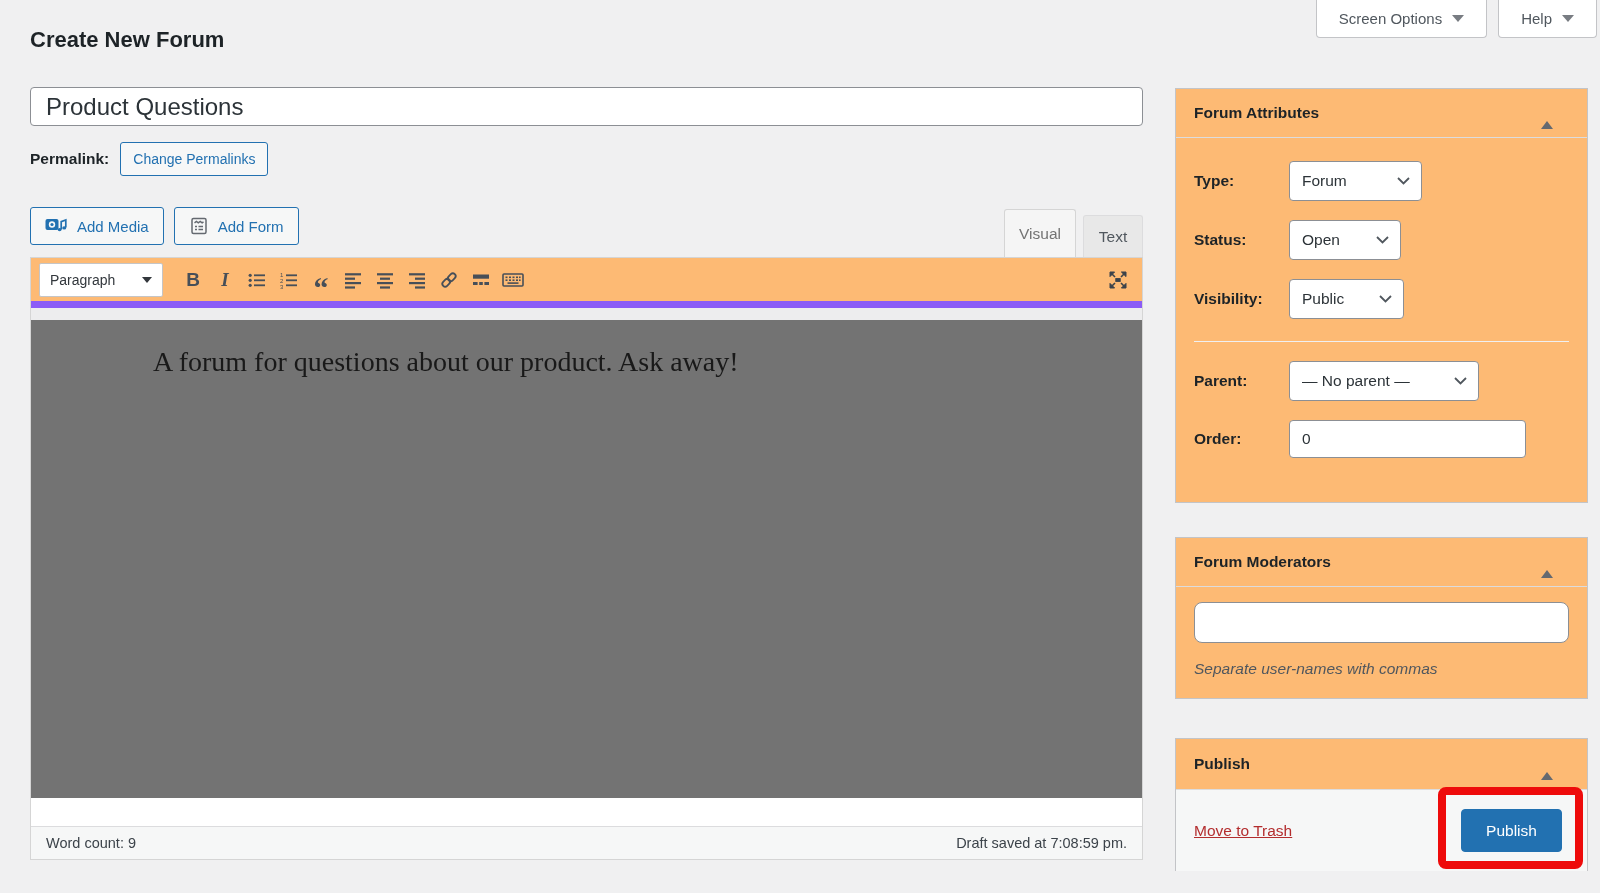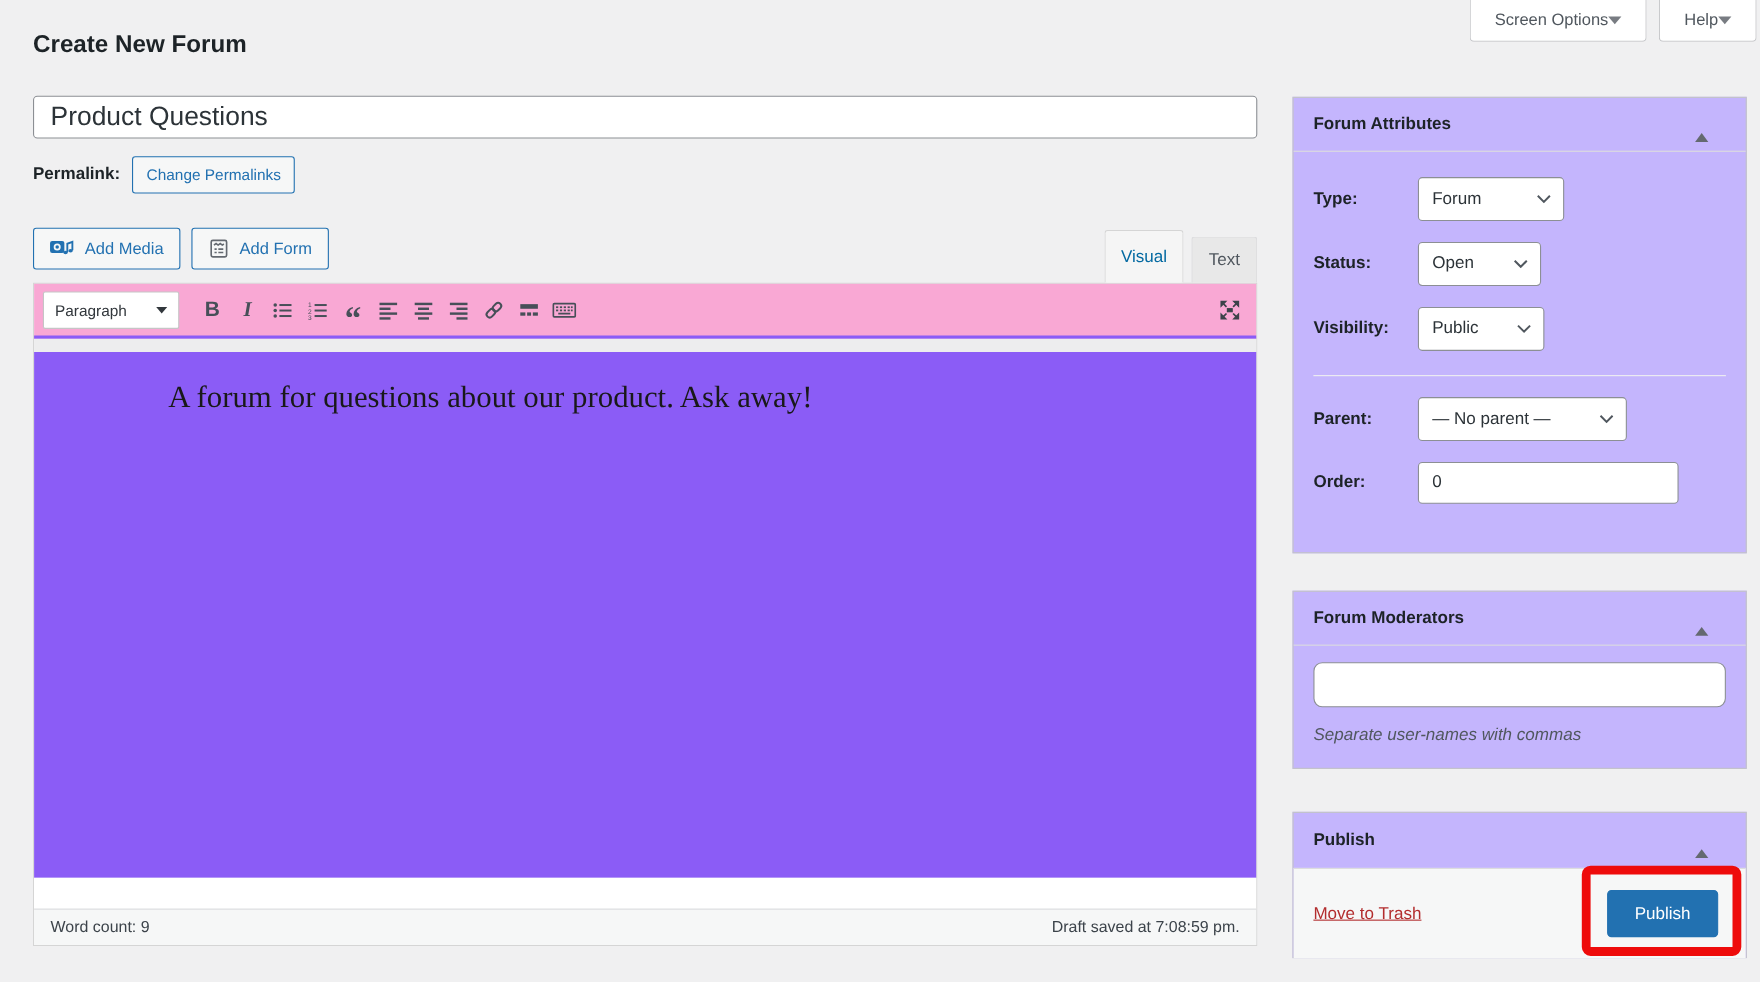--- a/index.html
+++ b/index.html
@@ -5,21 +5,21 @@
   * { margin:0; padding:0; box-sizing:border-box; }
   html,body { background:#f0f0f1; }
   #page {
     position:relative; width:1600px; height:893px; overflow:hidden;
     background:#f0f0f1; font-family:"Liberation Sans", sans-serif; color:#1d2327;
   }
   
   .top-tabs { position:absolute; top:0; right:3px; display:flex; gap:11px; }
   .top-tab {
     height:38px; background:#fff; border:1px solid #c3c4c7; border-top:none;
-    border-radius:0 0 4px 4px; display:flex; align-items:center; 
+    border-radius:0 0 4px 4px; display:flex; align-items:center; gap:10px;
     padding:0 22px; font-size:15px; color:#50575e; cursor:pointer;
   }
   .tri-down { width:0; height:0; border-left:6px solid transparent; border-right:6px solid transparent; border-top:7px solid #787c82; }
   .tri-up   { width:0; height:0; border-left:6px solid transparent; border-right:6px solid transparent; border-bottom:8px solid #646970; }
   
   .page-title { position:absolute; left:30px; top:27px; font-size:22px; font-weight:600; color:#1d2327; }
   
   .main-col { position:absolute; left:30px; top:87px; width:1113px; }
   .title-input {
     width:100%; height:39px; border:1px solid #8c8f94; border-radius:4px; background:#fff;
@@ -34,52 +34,52 @@
   }
   
   .media-tabs-row { position:relative; margin-top:31px; height:50px; }
   .media-buttons { position:absolute; left:0; top:0; display:flex; gap:10px; }
   .media-btn {
     height:38px; padding:0 14px; background:#f6f7f7; border:1px solid #2271b1; border-radius:3px;
     color:#2271b1; font-family:"Liberation Sans", sans-serif; font-size:15px; display:flex; align-items:center; gap:9px; cursor:pointer;
   }
   .editor-tabs { position:absolute; right:0; bottom:0; display:flex; align-items:flex-end; gap:7px; }
   .tab { display:flex; align-items:center; justify-content:center; font-size:15.5px; cursor:pointer; border-radius:3px 3px 0 0; }
-  .tab.visual { width:72px; height:48px; background:#f5f5f5; border:1px solid #d5d5d5; border-bottom:none; color:#0369a1; }
+  .tab.visual { width:72px; height:48px; background:#f5f5f5; border:1px solid #d5d5d5; border-bottom:none; color:#737373; }
   .tab.text   { width:60px; height:42px; background:#e8e8e8; border:1px solid #dcdcde; border-bottom:none; color:#50575e; }
   
   .editor { margin-top:0; width:100%; border:1px solid #d5d5d5; background:#fff; }
-  .toolbar { height:50px; background:#f9a8d4; border-bottom:3px solid #8b5cf6; display:flex; align-items:center; padding:0 8px; }
+  .toolbar { height:50px; background:#fdba74; border-bottom:7px solid #8b5cf6; display:flex; align-items:center; padding:0 8px; }
   .para-select {
     width:124px; height:34px; background:#fff; border:1px solid #c5c5c6; border-radius:2px;
     display:flex; align-items:center; justify-content:space-between; padding:0 10px;
     font-size:14px; color:#32373c; margin-right:14px; cursor:pointer;
   }
   .tri-down.dark { border-top-color:#32373c; border-left-width:5px; border-right-width:5px; border-top-width:6px; }
   .tb {
     width:30px; height:32px; background:transparent; border:none; display:flex; align-items:center;
     justify-content:center; margin:0 1px; cursor:pointer; color:#474f58;
   }
   .bold-glyph { font-size:19px; font-weight:800; color:#474f58; font-family:"Liberation Sans", sans-serif; }
   .italic-glyph { font-size:19px; font-weight:700; font-style:italic; font-family:"Liberation Serif", serif; color:#474f58; }
   .quote-glyph { font-size:30px; font-weight:700; font-family:"Liberation Serif", serif; color:#474f58; line-height:10px; position:relative; top:8px; }
   .tb-spacer { flex:1; }
   .toolbar-strip { height:12px; background:#ededee; }
   .editor-content {
-    height:478px; background:#8b5cf6; padding:26px 40px 0 122px;
+    height:478px; background:#737373; padding:26px 40px 0 122px;
     font-family:"Liberation Serif", serif; font-size:28px; color:#191919;
   }
   .content-gap { height:28px; background:#fff; }
   .statusbar {
     height:33px; background:#f6f7f7; border-top:1px solid #dcdcde; display:flex;
     align-items:center; justify-content:space-between; padding:0 15px; font-size:14.5px; color:#3c434a;
   }
   
   .sidebar { position:absolute; left:1175px; top:88px; width:413px; }
-  .panel { background:#c4b5fd; border:1px solid #c3c4c7; }
+  .panel { background:#fdba74; border:1px solid #c3c4c7; }
   .panel-header {
     height:49px; border-bottom:1px solid #dcdcde; display:flex; align-items:center;
     justify-content:space-between; padding:0 30px 0 18px; cursor:pointer;
   }
   .panel-header .ph-title { font-size:15.5px; font-weight:700; color:#1d2327; }
   .toggle-btn { background:none; border:none; cursor:pointer; padding:4px; }
   .panel.attrs { height:415px; margin-bottom:34px; }
   .attrs-body { padding:4px 18px 0; }
   .attr-row { display:flex; align-items:center; margin-top:19px; }
   .attr-label { width:95px; font-size:15.5px; font-weight:700; color:#1d2327; }

